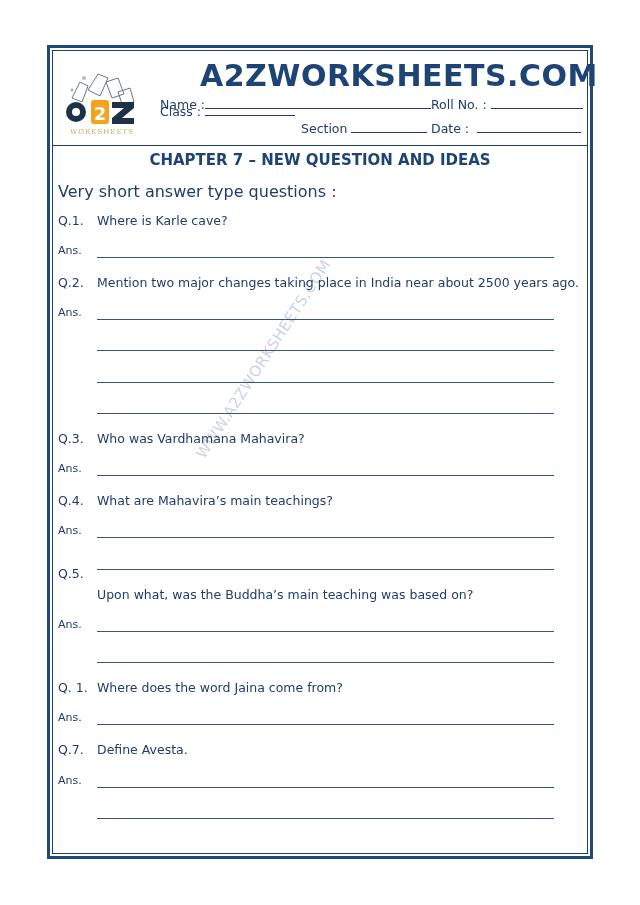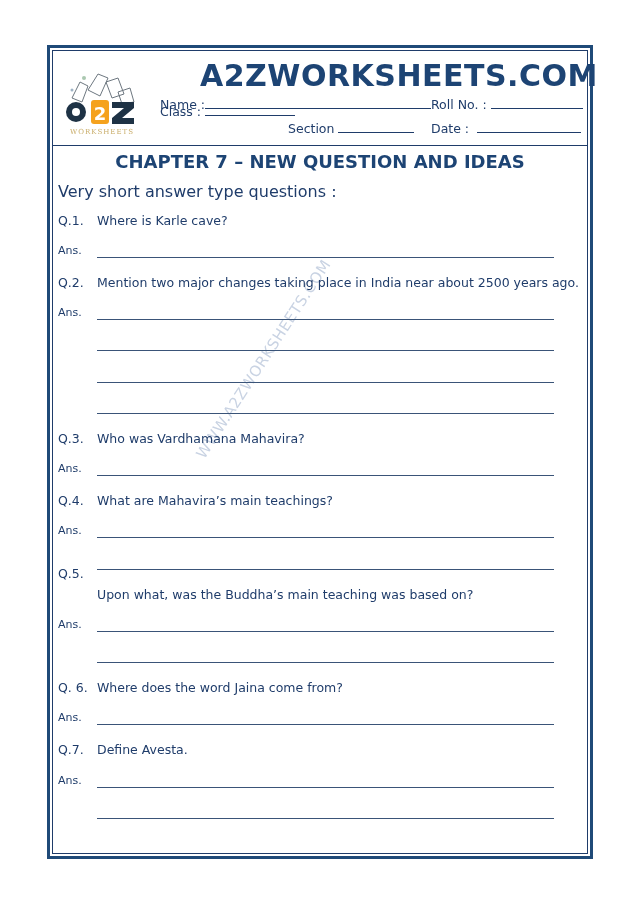--- a/index.html
+++ b/index.html
@@ -10,21 +10,21 @@
     .frame-inner { position: absolute; left: 52px; top: 50px; width: 534px; height: 802px;
                    border: 1px solid #1f3c6a; }
     .header-div { position: absolute; left: 53px; top: 145px; width: 534px; height: 0;
                   border-top: 1px solid #1f3c6a; }
     .logo { position: absolute; left: 58px; top: 68px; width: 88px; height: 68px; }
     .site-title { position: absolute; left: 200px; top: 58px; font-size: 30px; font-weight: bold;
                   color: #1d4474; letter-spacing: 0.5px; font-family: "DejaVu Sans", sans-serif; }
     .field { position: absolute; font-size: 12.5px; color: #1f3c6a; white-space: nowrap; }
     .blank { display: inline-block; border-bottom: 1px solid #1f3c6a; height: 11px; vertical-align: baseline; }
     .chapter { position: absolute; left: 53px; top: 151px; width: 534px; text-align: center;
-               font-weight: bold; font-size: 18px; color: #1d4474; }
+               font-weight: bold; font-size: 15px; color: #1d4474; }
     .section-label { position: absolute; left: 58px; top: 182px; font-size: 16px; }
     .qnum { position: absolute; left: 58px; font-size: 12.5px; }
     .qtext { position: absolute; left: 97px; font-size: 12.5px; white-space: nowrap; }
     .ans-label { position: absolute; left: 58px; font-size: 11px; }
     .ans-line { position: absolute; left: 97px; width: 457px; height: 0; border-top: 1px solid #3a5478; }
     .watermark { position: absolute; left: 200px; top: 448px; transform: rotate(-57deg);
                  transform-origin: left center; font-size: 15px; color: #c9d3e3;
                  letter-spacing: 0.5px; white-space: nowrap; }
   </style>
 </head>
@@ -60,21 +60,21 @@
 <div class="field" style="left:160px; top:97px;">
   <span>Name :</span><span class="blank" style="width:226px;"></span>
 </div>
 <div class="field" style="left:431px; top:97px;">
   <span>Roll No. :</span>&nbsp;<span class="blank" style="width:92px;"></span>
 </div>
 
 <div class="field" style="left:160px; top:104px;">
   <span>Class :</span>&nbsp;<span class="blank" style="width:90px;"></span>
 </div>
-<div class="field" style="left:288px; top:121px;">
+<div class="field" style="left:301px; top:121px;">
   <span>Section</span>&nbsp;<span class="blank" style="width:76px;"></span>
 </div>
 <div class="field" style="left:431px; top:121px;">
   <span>Date :</span>&nbsp;&nbsp;<span class="blank" style="width:104px;"></span>
 </div>
 
 <div class="chapter">CHAPTER 7 –  NEW QUESTION AND IDEAS</div>
 <div class="section-label">Very short answer type questions :</div>
 
 <div class="qnum" style="top:213px;">Q.1.</div>
@@ -100,21 +100,21 @@
 <div class="ans-label" style="top:524px;">Ans.</div>
 <div class="ans-line" style="top:537px;"></div>
 <div class="ans-line" style="top:569px;"></div>
 
 <div class="qnum" style="top:556px;margin-top:10px;">Q.5.</div>
 <div class="qtext" style="top:587px;">Upon what, was the Buddha’s main teaching was based on?</div>
 <div class="ans-label" style="top:618px;">Ans.</div>
 <div class="ans-line" style="top:631px;"></div>
 <div class="ans-line" style="top:662px;"></div>
 
-<div class="qnum" style="top:680px;">Q. 6.</div>
+<div class="qnum" style="top:680px;">Q. 1.</div>
 <div class="qtext" style="top:680px;">Where does the word Jaina come from?</div>
 <div class="ans-label" style="top:711px;">Ans.</div>
 <div class="ans-line" style="top:724px;"></div>
 
 <div class="qnum" style="top:742px;">Q.7.</div>
 <div class="qtext" style="top:742px;">Define Avesta.</div>
 <div class="ans-label" style="top:774px;">Ans.</div>
 <div class="ans-line" style="top:787px;"></div>
 <div class="ans-line" style="top:818px;"></div>
 

